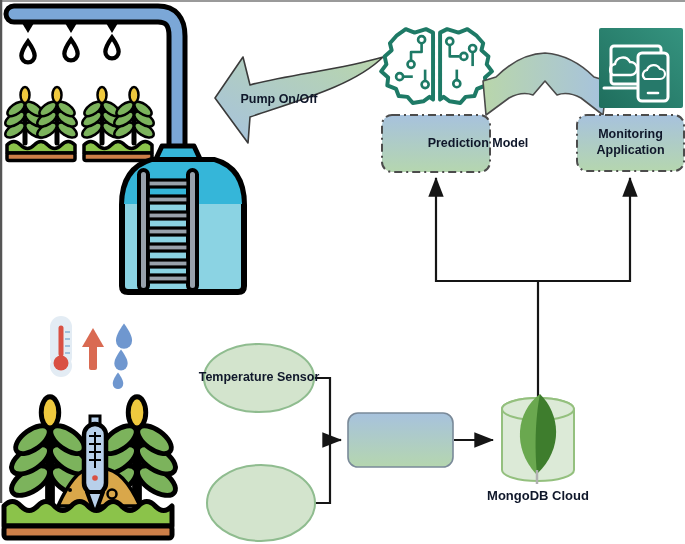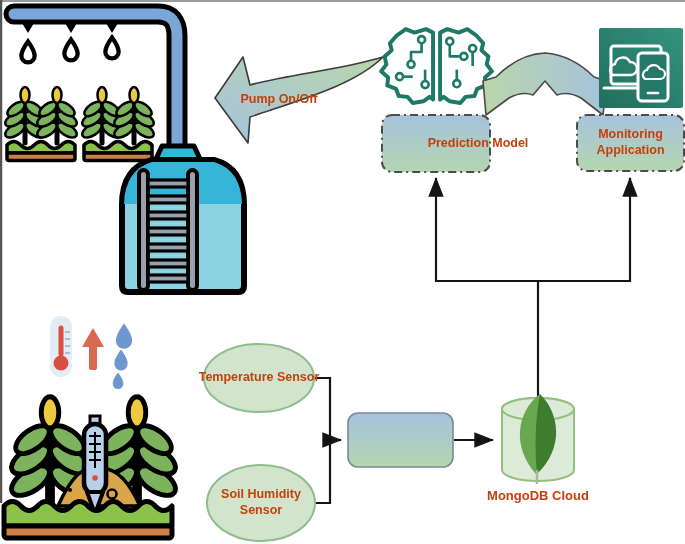--- a/index.html
+++ b/index.html
@@ -3,21 +3,21 @@
 <meta charset="utf-8">
 <style>
   html,body{margin:0;padding:0;background:#fff;}
   .canvas{
     position:relative;width:685px;height:544px;background:#ffffff;overflow:hidden;
     font-family:"Liberation Sans","DejaVu Sans",sans-serif;
   }
   .canvas svg{position:absolute;left:0;top:0;}
   .lbl{
     position:absolute;display:flex;align-items:center;justify-content:center;
-    font-weight:bold;color:#c2410c;text-align:center;line-height:1.25;
+    font-weight:bold;color:#0f172a;text-align:center;line-height:1.25;
   }
   .lbl-pump{left:224px;top:88px;width:110px;height:24px;font-size:12.5px;}
   .lbl-pred{left:382px;top:115px;width:108px;height:57px;font-size:12.5px;margin-left:42px;}
   .lbl-mon{left:577px;top:115px;width:107px;height:56px;font-size:12.5px;padding:0 10px;box-sizing:border-box;}
   .lbl-temp{left:199px;top:345px;width:120px;height:66px;font-size:12.5px;white-space:nowrap;}
   .lbl-soil{left:207px;top:465px;width:108px;height:76px;font-size:12.5px;padding:0 8px;box-sizing:border-box;}
   .lbl-dc{left:348px;top:413px;width:105px;height:54px;font-size:12.5px;}
   .lbl-mongo{left:478px;top:487px;width:120px;height:18px;font-size:13px;}
 </style>
 </head>
@@ -215,16 +215,15 @@
       <path d="M4,506 q8.4,-9 16.8,0 t16.8,0 t16.8,0 t16.8,0 t16.8,0 t16.8,0 t16.8,0 t16.8,0 t16.8,0 t16.8,0 V526 H4 Z" fill="#8bc34a" stroke="#000" stroke-width="5" stroke-linejoin="round"></path>
       <rect x="4" y="526" width="168" height="12" rx="3" fill="#cd7f48" stroke="#000" stroke-width="5"></rect>
     </g>
   </g>
 </svg>
 
 <div class="lbl lbl-pump">Pump On/Off</div>
 <div class="lbl lbl-pred">Prediction Model</div>
 <div class="lbl lbl-temp">Temperature Sensor</div>
 <div class="lbl lbl-mon">Monitoring Application</div>
-<div class="lbl lbl-soil">Soil Humidity Sensor</div>
 <div class="lbl lbl-mongo">MongoDB Cloud</div>
 
 </div>
 
 </body></html>

